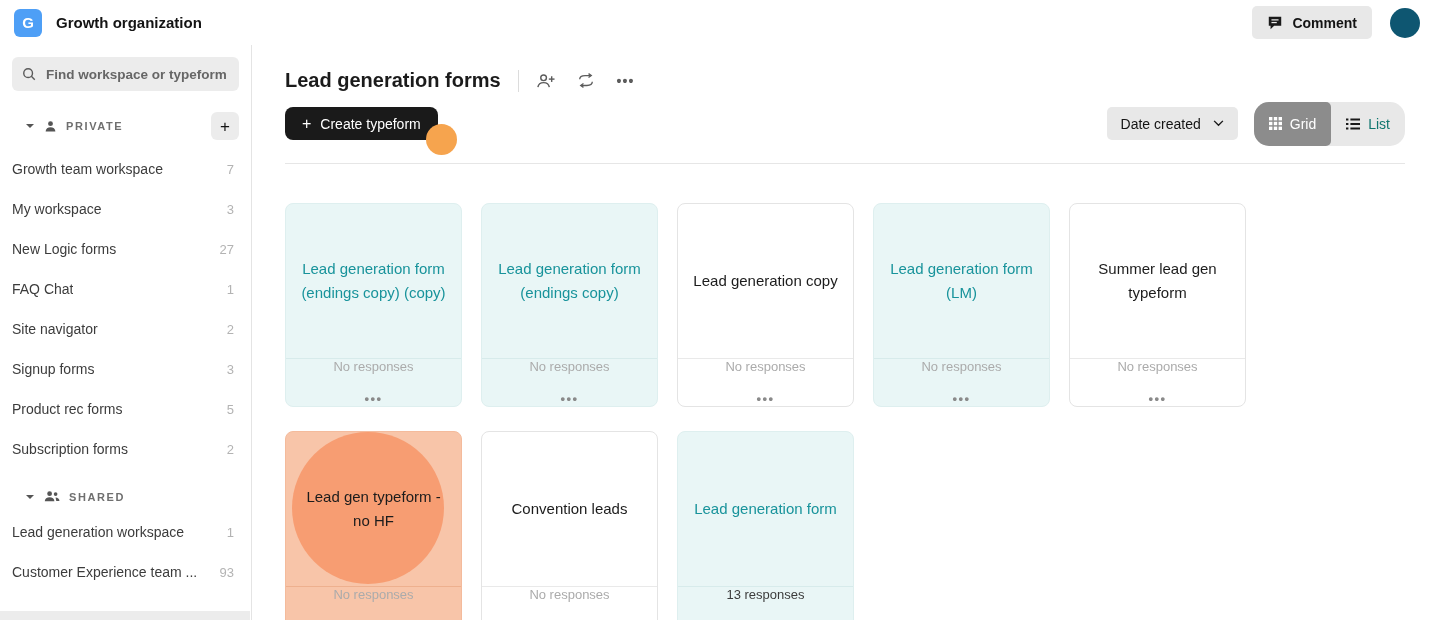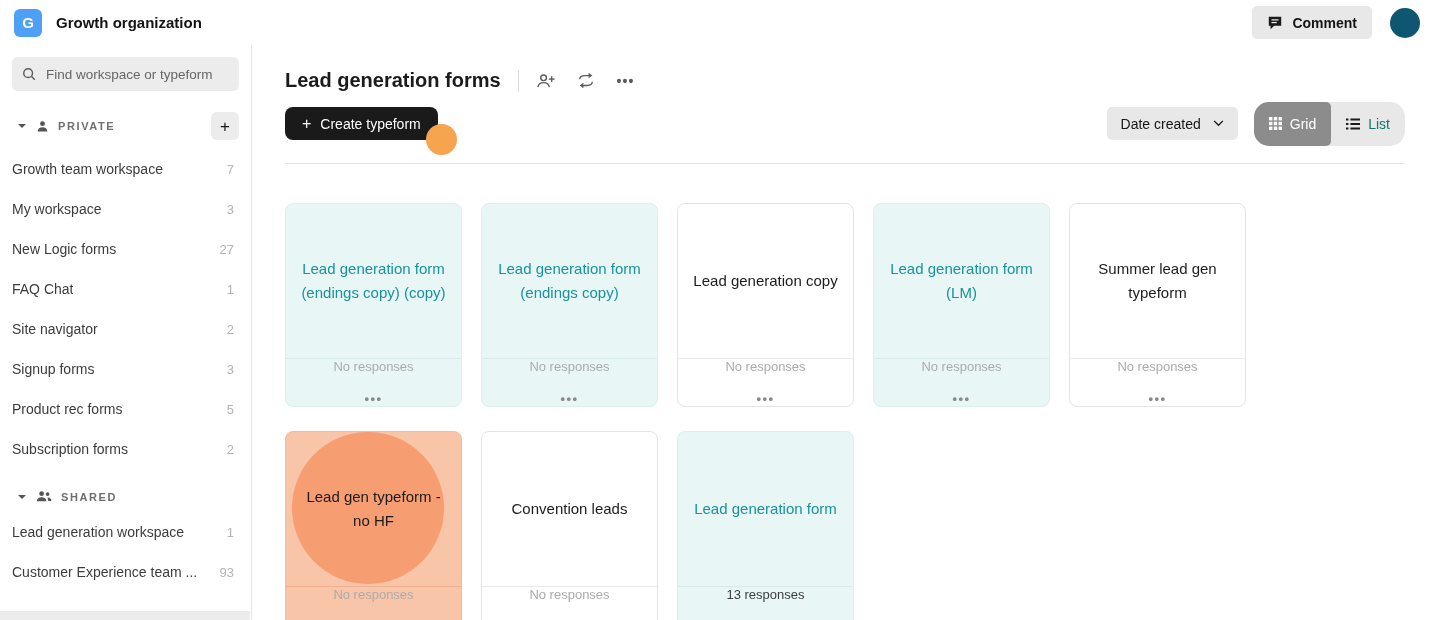--- a/index.html
+++ b/index.html
@@ -20,23 +20,23 @@
                border-radius:5px;height:33px;padding:0 15px;font-size:14px;font-weight:bold;
                color:#141414;cursor:pointer;font-family:inherit;}
   .avatar{width:30px;height:30px;border-radius:50%;background:#0e5671;cursor:pointer;}
 
   
   .sidebar{position:absolute;top:45px;left:0;width:252px;bottom:0;background:#fff;
            border-right:1px solid #e4e4e4;box-sizing:border-box;}
   .search{margin:12px;height:34px;background:#ececec;border-radius:6px;display:flex;
           align-items:center;gap:8px;padding:0 10px;box-sizing:border-box;}
   .search input{flex:1;border:none;outline:none;background:transparent;font-size:13.5px;
-                color:#3c3c3c;font-family:inherit;}
+                color:#3c3c3c;font-family:inherit;font-weight:bold;}
   .search input::placeholder{color:#666;}
-  .section-head{display:flex;align-items:center;gap:9px;padding:9px 12px 9px 17px;}
+  .section-head{display:flex;align-items:center;gap:9px;padding:9px 12px 9px 25px;}
   .section-label{font-size:11px;letter-spacing:1.6px;font-weight:bold;color:#6f6f6f;}
   .add-btn{margin-left:auto;width:28px;height:28px;border-radius:6px;background:#ececec;
            border:none;display:flex;align-items:center;justify-content:center;font-size:17px;
            color:#141414;cursor:pointer;font-family:inherit;line-height:1;}
   .ws-item{display:flex;align-items:center;height:40px;padding:0 17px 0 12px;cursor:pointer;}
   .ws-label{font-size:14px;color:#3c3c3c;white-space:nowrap;overflow:hidden;text-overflow:ellipsis;}
   .ws-count{margin-left:auto;font-size:13px;color:#b3b3b3;padding-left:8px;}
   .sidebar-gap{height:12px;}
   .sidebar-strip{position:absolute;bottom:0;left:0;right:1px;height:9px;background:#ececec;}
 

